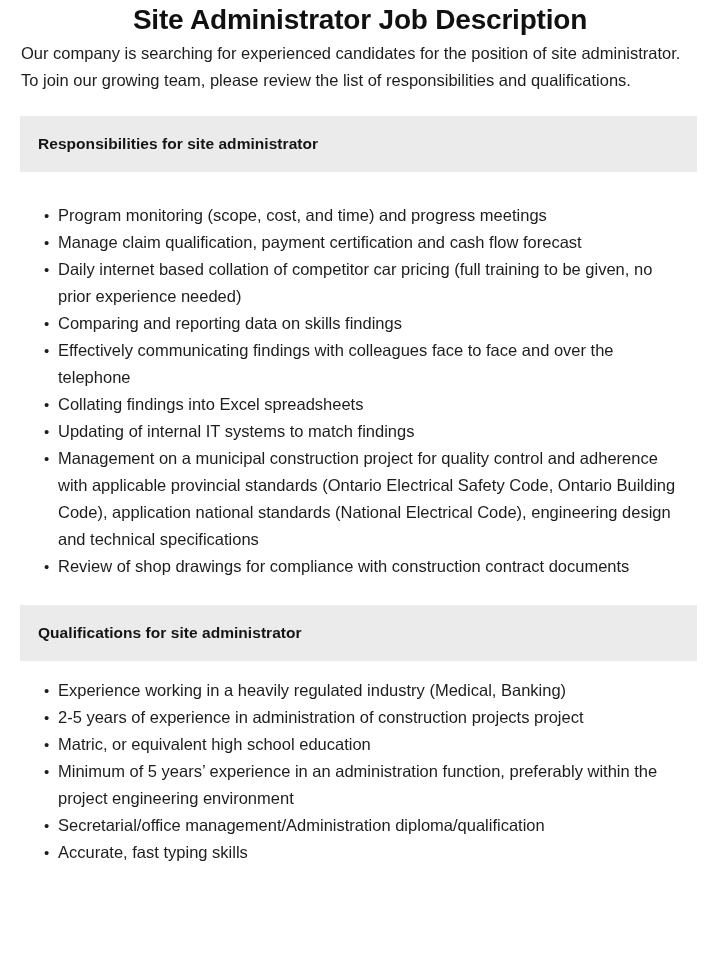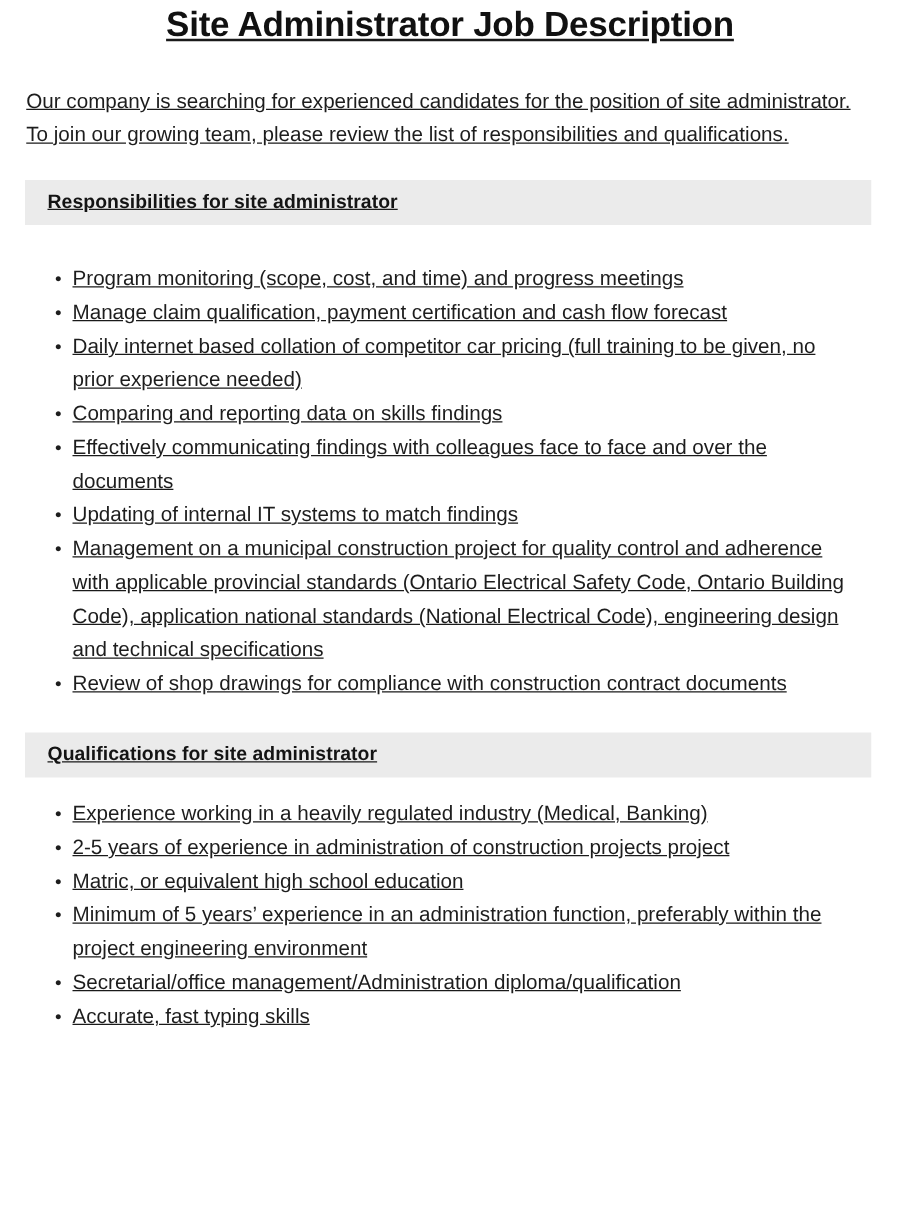--- a/index.html
+++ b/index.html
@@ -12,46 +12,45 @@
     min-height: 976px;
     font-family: "Liberation Sans", sans-serif;
     color: #1a1a1a;
     -webkit-font-smoothing: antialiased;
   }
   .page {
     width: 720px;
     position: relative;
     padding-top: 0;
     box-sizing: border-box;
-    text-decoration: underline;
   }
   .doc-title {
     margin: 0;
     padding: 2px 20px 0 20px;
     text-align: center;
     font-size: 28px;
     font-weight: bold;
     line-height: 36px;
     letter-spacing: -0.2px;
     color: #111111;
   }
   .intro {
-    margin: 30px 0 0 0;
+    margin: 2px 0 0 0;
     padding: 0 34px 0 21px;
     font-size: 16.5px;
     line-height: 27px;
     color: #1d1d1d;
   }
   .section {
     margin-top: 22px;
   }
   .section-header {
     margin: 0 23px 0 20px;
     background: #ebebeb;
-    height: 36px;
+    height: 56px;
     display: flex;
     align-items: center;
     padding-left: 18px;
     box-sizing: border-box;
   }
   .section-header-text {
     font-size: 15.5px;
     font-weight: bold;
     color: #141414;
     letter-spacing: 0.05px;
@@ -99,21 +98,22 @@
 
   <section class="section section-responsibilities">
     <div class="section-header">
       <span class="section-header-text">Responsibilities for site administrator</span>
     </div>
     <ul class="items">
       <li>Program monitoring (scope, cost, and time) and progress meetings</li>
       <li>Manage claim qualification, payment certification and cash flow forecast</li>
       <li>Daily internet based collation of competitor car pricing (full training to be given, no prior experience needed)</li>
       <li>Comparing and reporting data on skills findings</li>
-      <li>Effectively communicating findings with colleagues face to face and over the documents</li>
+      <li>Effectively communicating findings with colleagues face to face and over the telephone</li>
+      <li>Collating findings into Excel spreadsheets</li>
       <li>Updating of internal IT systems to match findings</li>
       <li>Management on a municipal construction project for quality control and adherence with applicable provincial standards (Ontario Electrical Safety Code, Ontario Building Code), application national standards (National Electrical Code), engineering design and technical specifications</li>
       <li>Review of shop drawings for compliance with construction contract documents</li>
     </ul>
   </section>
 
   <section class="section section-qualifications">
     <div class="section-header">
       <span class="section-header-text">Qualifications for site administrator</span>
     </div>

